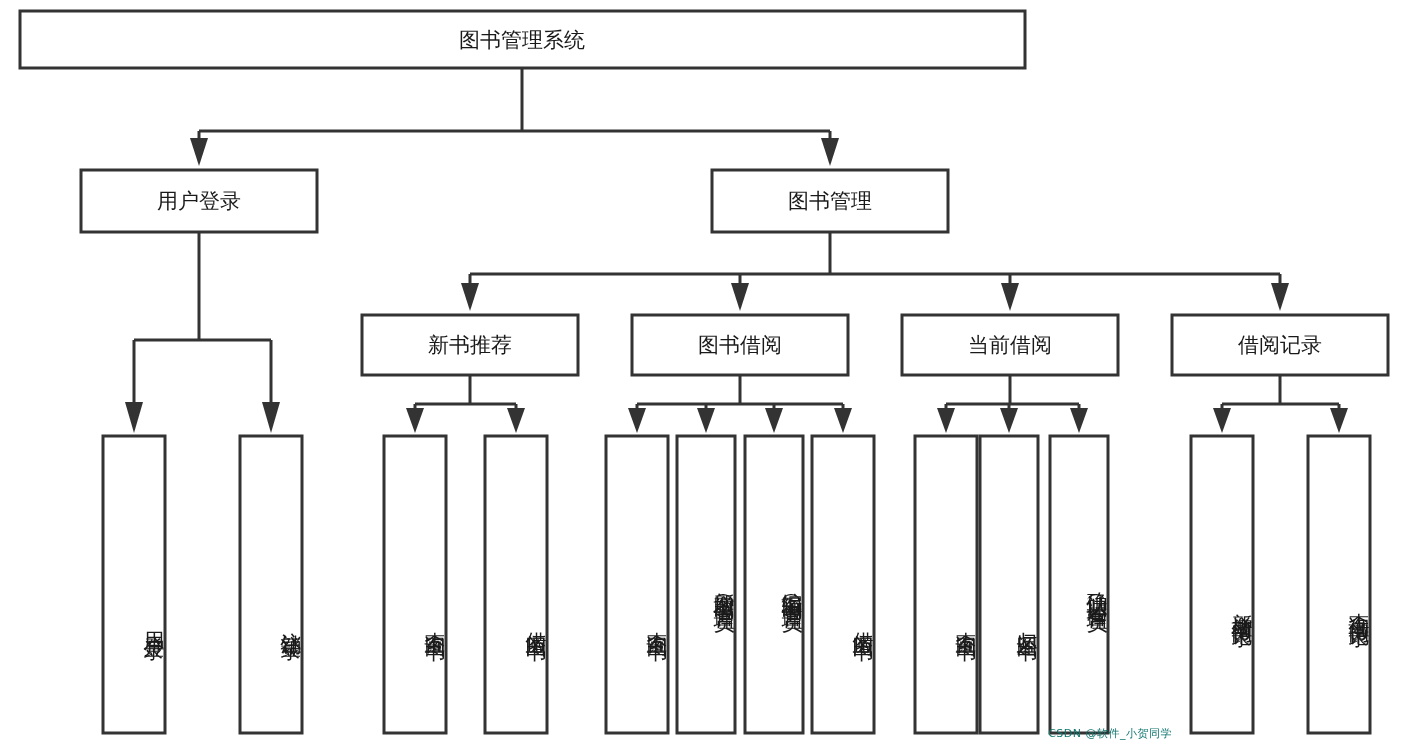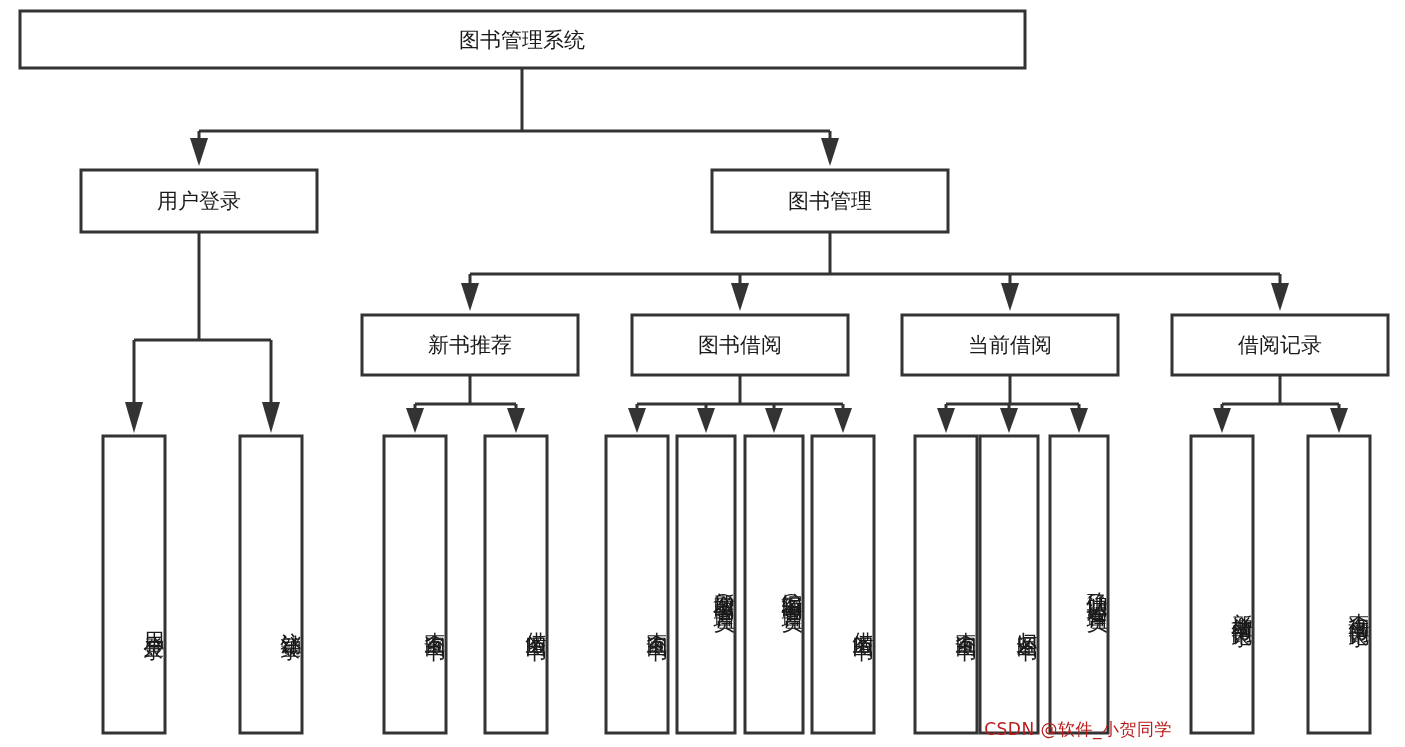--- a/index.html
+++ b/index.html
@@ -61,22 +61,22 @@
     pointer-events: none;
     display: flex;
     align-items: flex-start;
     justify-content: center;
   }
   #watermark {
     position: absolute;
     right: 12px;
     bottom: 6px;
     font-family: "DejaVu Sans", "Liberation Sans", sans-serif;
-    font-size: 17px;
-    color: #b91c1c;
+    font-size: 11px;
+    color: #0f766e;
     white-space: nowrap;
     letter-spacing: 0.5px;
   }
 </style>
 </head>
 <body>
 
 <div id="diagram-root">
 
   <svg id="tree" viewBox="0 0 1405 747">

